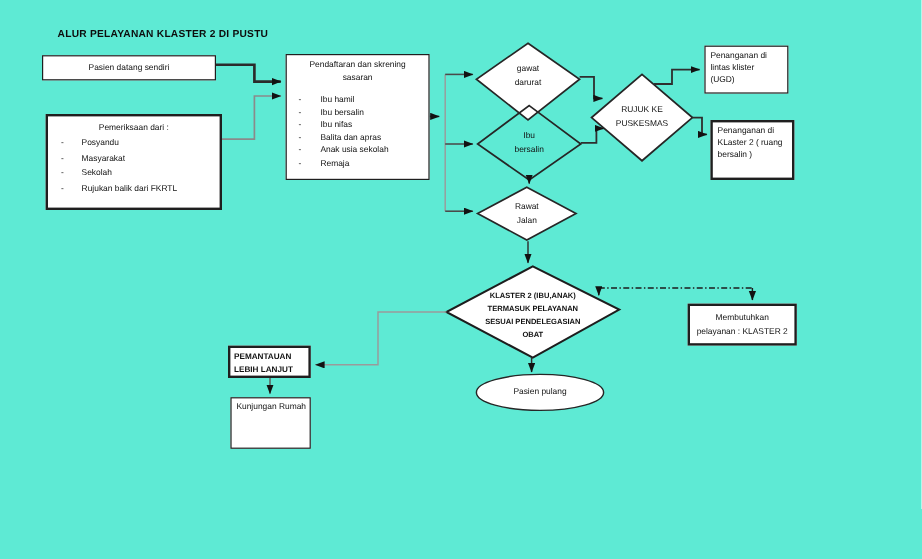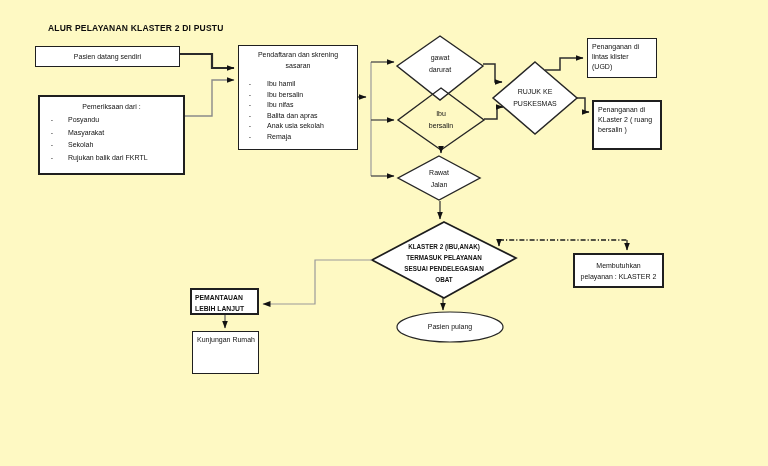--- a/index.html
+++ b/index.html
@@ -1,16 +1,16 @@
 <!DOCTYPE html>
 <html><head>
 <meta charset="utf-8">
 <style>
   html,body{margin:0;padding:0;background:#ffffff;}
-  #page{position:relative;width:768px;height:466px;background:#fef9c3;overflow:hidden;
+  #page{position:relative;width:768px;height:466px;background:#5eead4;overflow:hidden;
         font-family:"Liberation Sans",sans-serif;color:#111;}
   #flow-svg{position:absolute;left:0;top:0;width:768px;height:466px;}
   .box{position:absolute;background:#fff;border:1.4px solid #1f1f1f;box-sizing:border-box;
        font-size:7px;line-height:9px;color:#111;}
   .thick{border-width:2px;}
   .center{display:flex;align-items:center;justify-content:center;text-align:center;}
   .title{position:absolute;left:48px;top:23px;font-size:8.5px;font-weight:bold;
          letter-spacing:0.2px;color:#0d0d0d;white-space:nowrap;}
   .list{position:absolute;left:0;right:0;}
   .li{display:flex;font-size:7px;line-height:10.5px;}

